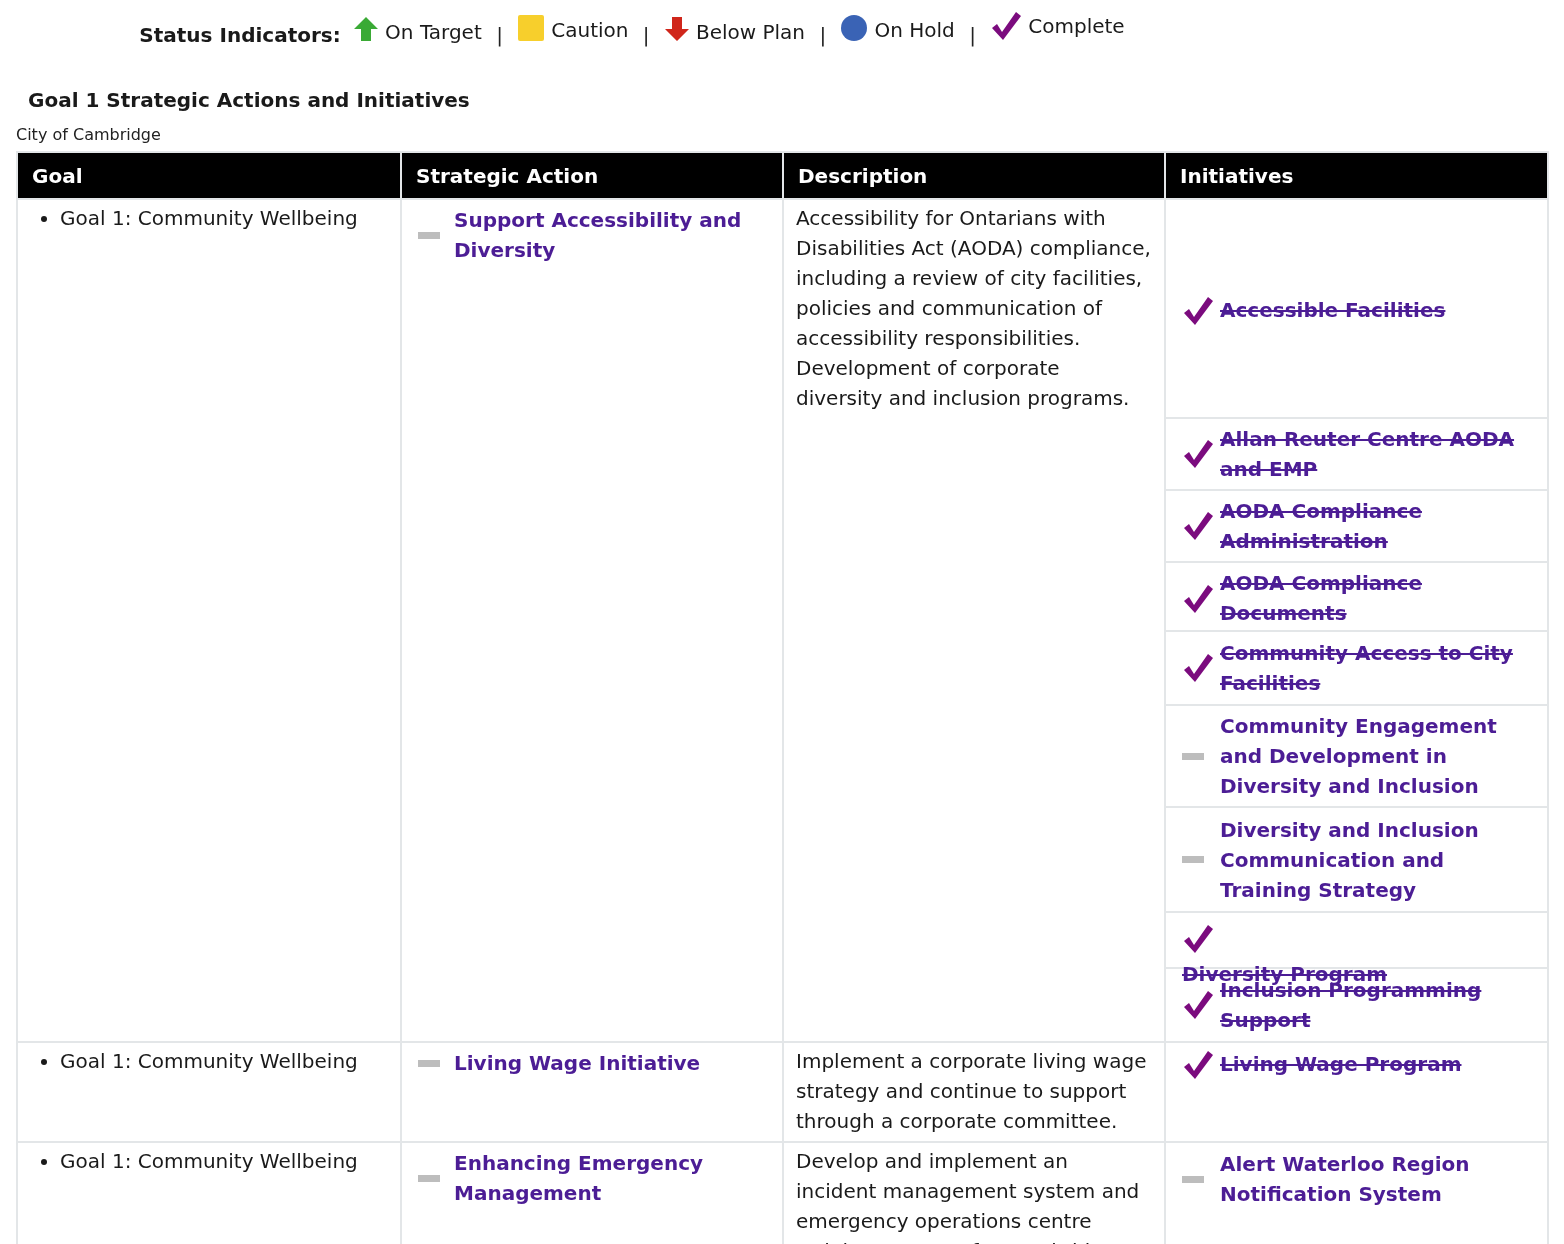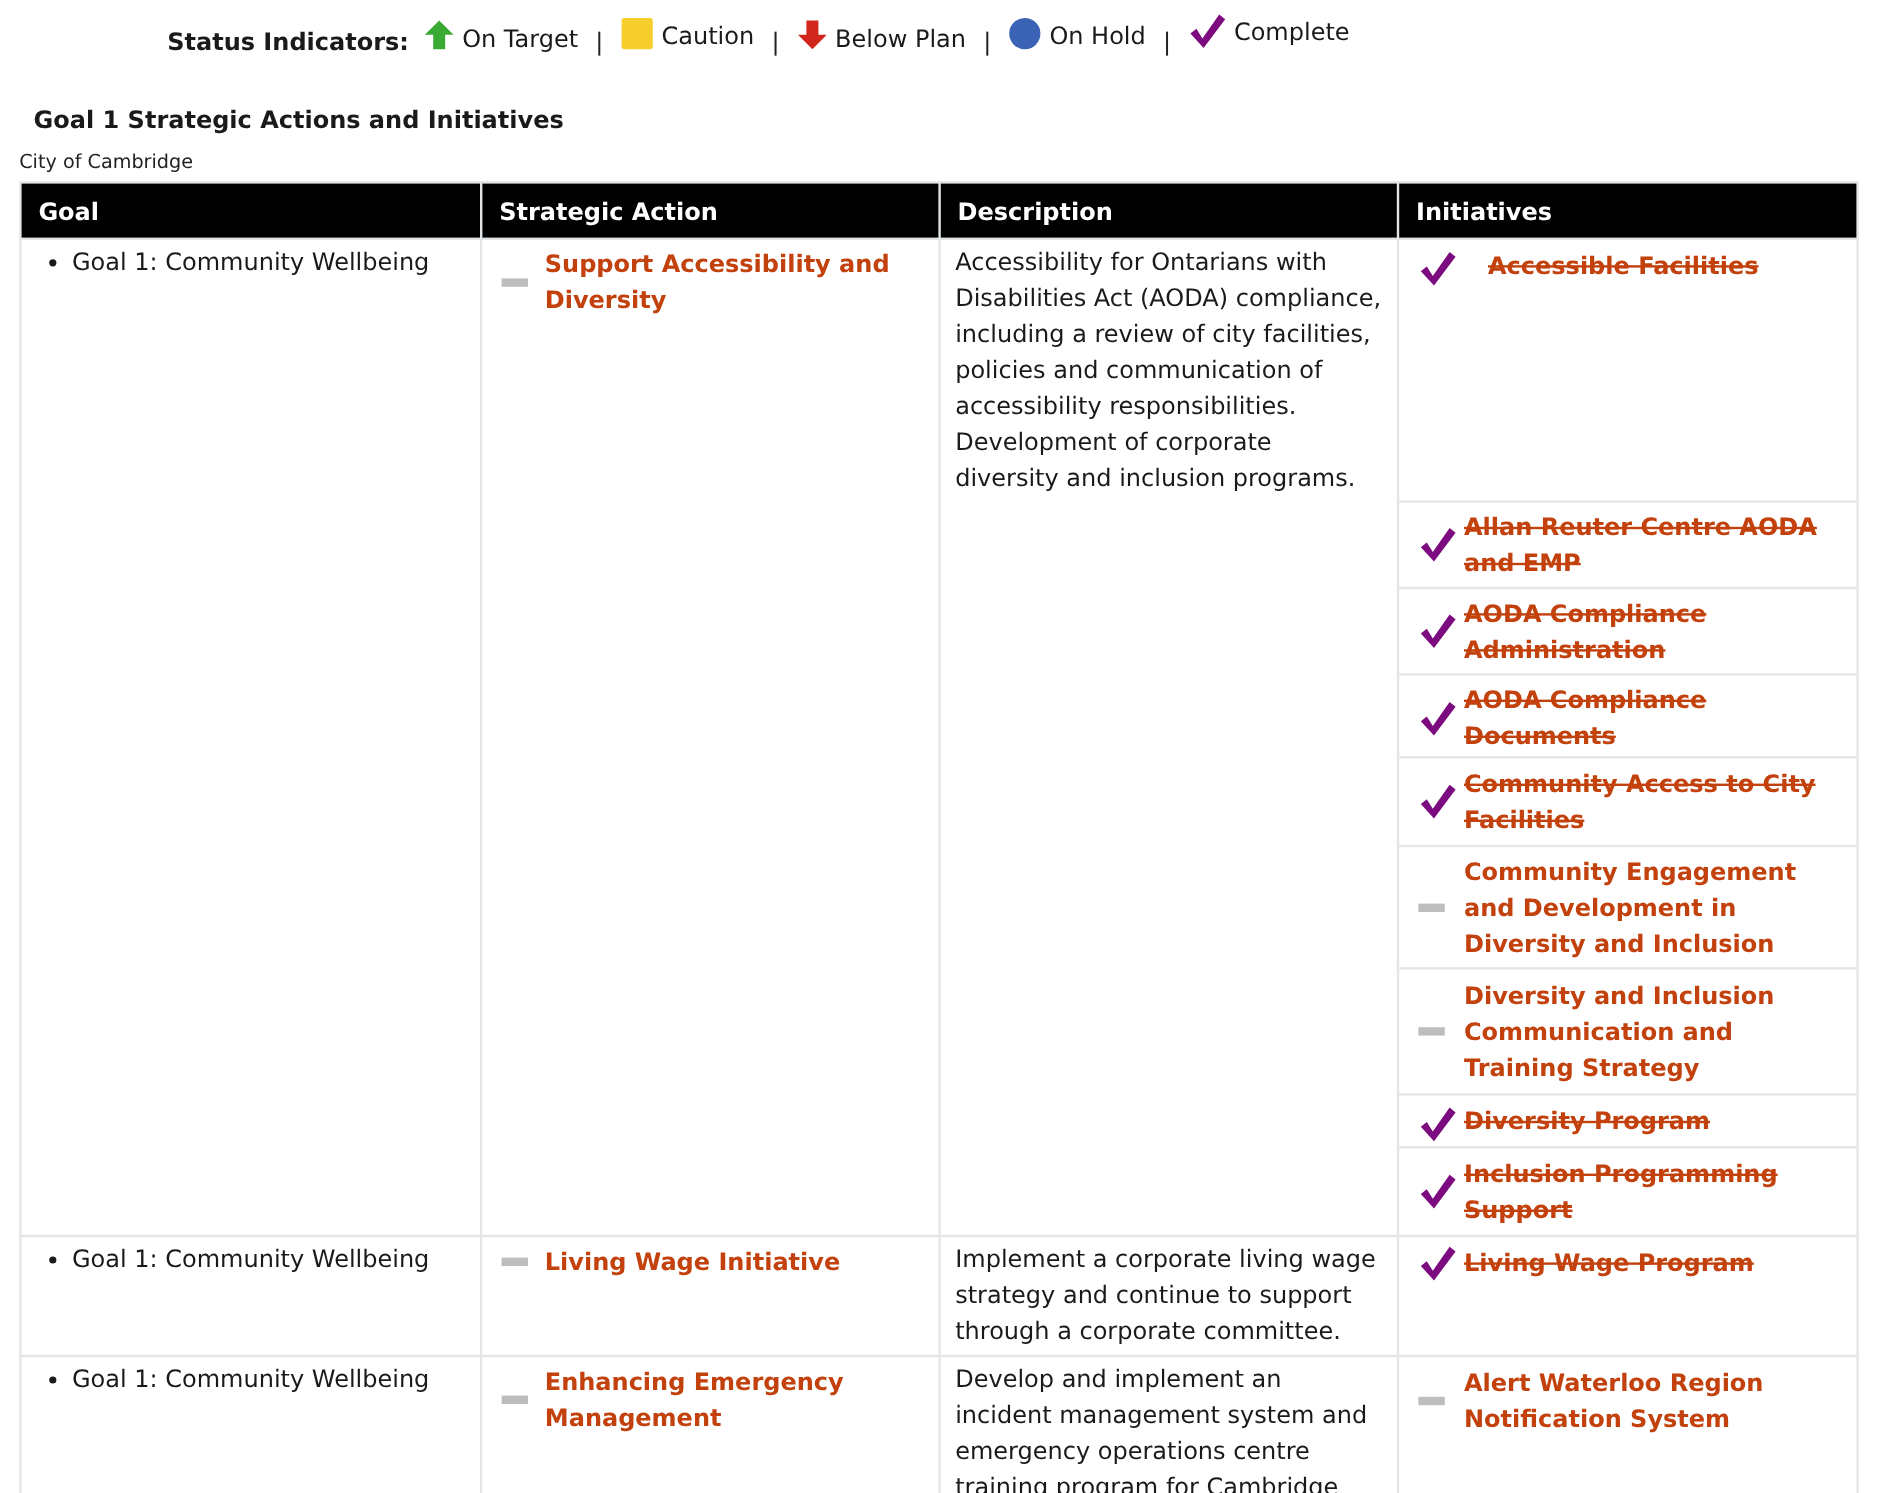--- a/index.html
+++ b/index.html
@@ -34,21 +34,21 @@
     padding: 0;
   }
   .goal-cell ul { margin: 0; padding: 3px 0 0 42px; }
   .goal-cell li { list-style: disc; }
   .sa-cell { padding: 5px 14px 0 16px !important; }
   .sa-wrap { display: flex; align-items: center; }
   .dash {
     display: inline-block; width: 22px; height: 7px; background: #bdbdbd;
     flex: 0 0 22px; margin-right: 14px;
   }
-  .link { color: #c2410c; font-weight: 600; cursor: pointer; }
+  .link { color: #4c1d95; font-weight: 600; cursor: pointer; }
   .link.done { text-decoration: line-through; }
   .desc-cell { padding: 3px 12px 0 12px !important; }
   .init-cell { padding: 0 !important; }
   .init {
     display: flex; align-items: center; border-bottom: 2px solid #e3e6e8;
     padding: 4px 8px 4px 16px;
   }
   .init:last-child { border-bottom: none; }
   .init .ic { flex: 0 0 36px; margin-right: 2px; display: flex; align-items: center; }
   .init .dash { margin-right: 14px; }
@@ -123,21 +123,21 @@
           </ul>
       </td>
       <td class="sa-cell">
         <div class="sa-wrap">
           <span class="dash"></span>
           <a class="link">Support Accessibility and Diversity</a>
         </div>
       </td>
       <td class="desc-cell">Accessibility for Ontarians with Disabilities Act (AODA) compliance, including a review of city facilities, policies and communication of accessibility responsibilities. Development of corporate diversity and inclusion programs.</td>
       <td class="init-cell">
-        <div class="init" style="height:219px; align-items:flex-start;gap:20px;">
+        <div class="init" style="height:219px; align-items:center;">
           <span class="ic" style="margin-top:4px">
               <svg width="32" height="32" viewBox="0 0 32 32">
                 <path d="M2 18 L7 14 L12 22 L26 2 L31 6 L13 30 Z" fill="#7b0b7e"></path>
               </svg>
             </span>
           <a class="link done" style="margin-top:2px">Accessible Facilities</a>
         </div>
         <div class="init" style="height:72px">
           <span class="ic">
               <svg width="32" height="32" viewBox="0 0 32 32">
@@ -175,21 +175,21 @@
               <span class="dash"></span>
             </span>
           <a class="link">Community Engagement and Development in Diversity and Inclusion</a>
         </div>
         <div class="init" style="height:105px">
           <span class="ic">
               <span class="dash"></span>
             </span>
           <a class="link">Diversity and Inclusion Communication and Training Strategy</a>
         </div>
-        <div class="init" style="height:44px; align-items:flex-start;">
+        <div class="init" style="height:56px; align-items:flex-start;flex-direction:column;">
           <span class="ic" style="margin-top:4px">
               <svg width="32" height="32" viewBox="0 0 32 32">
                 <path d="M2 18 L7 14 L12 22 L26 2 L31 6 L13 30 Z" fill="#7b0b7e"></path>
               </svg>
             </span>
           <a class="link done" style="margin-top:2px">Diversity Program</a>
         </div>
         <div class="init" style="height:72px">
           <span class="ic">
               <svg width="32" height="32" viewBox="0 0 32 32">

